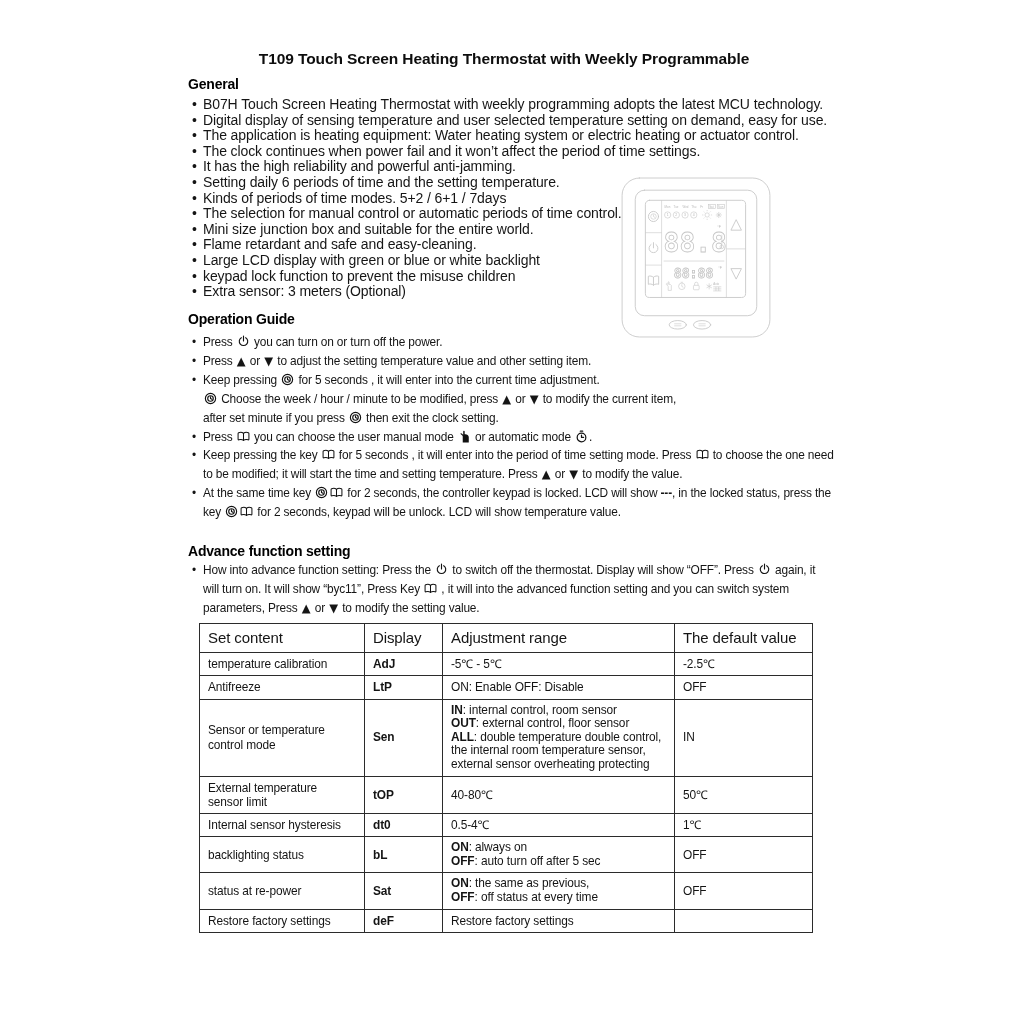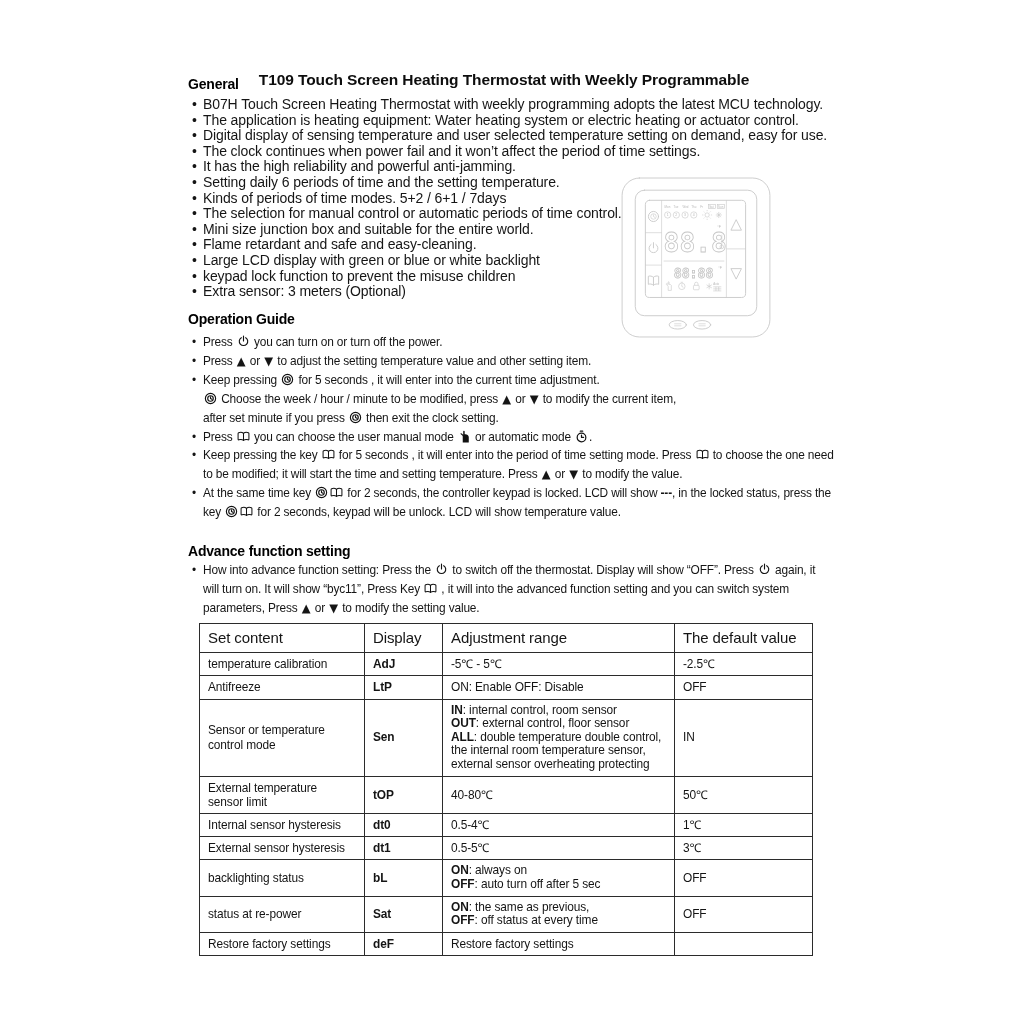--- a/index.html
+++ b/index.html
@@ -4,21 +4,21 @@
 <style>
   html,body{margin:0;padding:0;}
   body{
     width:1010px;height:1010px;background:#ffffff;position:relative;
     font-family:"Liberation Sans",sans-serif;color:#151515;overflow:hidden;
     -webkit-font-smoothing:antialiased;
   }
   .abs{position:absolute;}
   #doc-title{
     left:188px;top:50px;width:632px;text-align:center;
-    font-size:15.5px;font-weight:bold;letter-spacing:-0.1px;color:#0d0d0d;margin-top:21px;
+    font-size:15.5px;font-weight:bold;letter-spacing:-0.1px;color:#0d0d0d;
   }
   .section-heading{
     left:188px;font-size:14px;font-weight:bold;letter-spacing:-0.2px;color:#000000;
   }
   #general-heading{top:76px;}
   #operation-heading{top:311px;}
   #advance-heading{top:543px;}
 
   #general-list{left:188px;top:97px;width:640px;}
   #operation-list{left:188px;top:333px;width:646px;}
@@ -64,22 +64,22 @@
 <body>
 
 <div id="doc-title" class="abs">T109 Touch Screen Heating Thermostat with Weekly Programmable</div>
 
 <div id="general-heading" class="abs section-heading">General</div>
 <div id="operation-heading" class="abs section-heading">Operation Guide</div>
 <div id="advance-heading" class="abs section-heading">Advance function setting</div>
 
 <div id="general-list" class="abs">
     <div class="b-item">B07H Touch Screen Heating Thermostat with weekly programming adopts the latest MCU technology.</div>
+    <div class="b-item">Digital display of sensing temperature and user selected temperature setting on demand, easy for use.</div>
     <div class="b-item">The application is heating equipment: Water heating system or electric heating or actuator control.</div>
-    <div class="b-item">Digital display of sensing temperature and user selected temperature setting on demand, easy for use.</div>
     <div class="b-item">The clock continues when power fail and it won’t affect the period of time settings.</div>
     <div class="b-item">It has the high reliability and powerful anti-jamming.</div>
     <div class="b-item">Setting daily 6 periods of time and the setting temperature.</div>
     <div class="b-item">Kinds of periods of time modes. 5+2 / 6+1 / 7days</div>
     <div class="b-item">The selection for manual control or automatic periods of time control.</div>
     <div class="b-item">Mini size junction box and suitable for the entire world.</div>
     <div class="b-item">Flame retardant and safe and easy-cleaning.</div>
     <div class="b-item">Large LCD display with green or blue or white backlight</div>
     <div class="b-item">keypad lock function to prevent the misuse children</div>
     <div class="b-item">Extra sensor: 3 meters (Optional)</div>
@@ -198,26 +198,20 @@
 sensor limit</td>
         <td class="c2">tOP</td>
         <td class="c3">40-80℃</td>
         <td class="c4">50℃</td>
       </tr>
       <tr>
         <td class="c1">Internal sensor hysteresis</td>
         <td class="c2">dt0</td>
         <td class="c3">0.5-4℃</td>
         <td class="c4">1℃</td>
-      </tr>
-      <tr>
-        <td class="c1">External sensor hysteresis</td>
-        <td class="c2">dt1</td>
-        <td class="c3">0.5-5℃</td>
-        <td class="c4">3℃</td>
       </tr>
       <tr>
         <td class="c1">backlighting status</td>
         <td class="c2">bL</td>
         <td class="c3"><div class="rl"><b>ON</b>: always on</div><div class="rl"><b>OFF</b>: auto turn off after 5 sec</div></td>
         <td class="c4">OFF</td>
       </tr>
       <tr>
         <td class="c1">status at re-power</td>
         <td class="c2">Sat</td>

